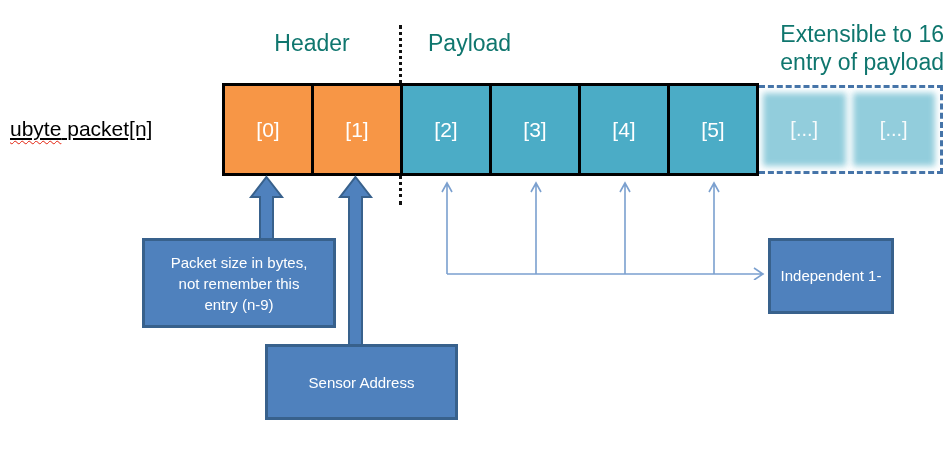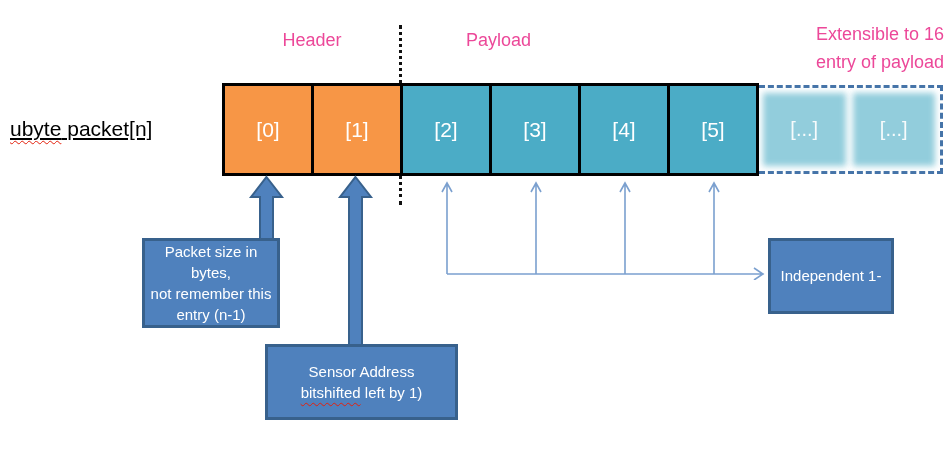--- a/index.html
+++ b/index.html
@@ -1,22 +1,22 @@
 <!DOCTYPE html>
 <html style="--header-cell: #f79646; --payload-cell: #4bacc6; --extensible-cell: #92cddc; --callout-fill: #4f81bd; --callout-border: #38618c; --arrow-fill: #4f81bd; --arrow-border: #38618c; --thin-arrow: #7ba0cf; --dashed-border: #4573a8; --misspell-underline: #e3200c;"><head>
 <meta charset="utf-8">
 <style>
   html,body{margin:0;padding:0;background:#fff;}
   body{font-family:"Liberation Sans", sans-serif; color:#000;}
   .canvas{position:relative;width:945px;height:449px;background:#fff;overflow:hidden;}
 
   
-  .sec-label{position:absolute;font-size:18px;color:#ec4899;white-space:nowrap;}
+  .sec-label{position:absolute;font-size:23px;color:#0f766e;white-space:nowrap;}
   .header-label{left:222px;top:30px;width:180px;text-align:center;}
-  .payload-label{left:428px;top:30px;margin-left:38px;}
+  .payload-label{left:428px;top:30px;}
   .extensible-label{left:746px;top:20px;width:198px;text-align:right;white-space:normal;line-height:28px;}
 
   
   .row-label{position:absolute;left:10px;top:117px;font-size:21px;white-space:nowrap;text-decoration:underline;}
   .misspelled{text-decoration-line:underline;text-decoration-style:wavy;
               text-decoration-color:var(--misspell-underline,#e3200c);
               text-decoration-thickness:1px;text-underline-offset:4px;}
 
   
   .dotted-sep{position:absolute;left:399px;top:25px;height:180px;width:0;
@@ -46,21 +46,21 @@
 
   
   .thin-arrows{position:absolute;left:440px;top:178px;z-index:1;}
   .thin-arrows path{stroke:var(--thin-arrow,#7ba0cf);stroke-width:1.6;fill:none;}
 
   
   .callout{position:absolute;box-sizing:border-box;background:var(--callout-fill,#4f81bd);
            border:3px solid var(--callout-border,#38618c);color:#fff;font-size:15px;
            text-align:center;display:flex;flex-direction:column;justify-content:center;
            line-height:21px;z-index:4;}
-  .callout-packet-size{left:142px;top:238px;width:138px;height:90px;}
+  .callout-packet-size{left:142px;top:238px;width:194px;height:90px;}
   .callout-sensor-address{left:265px;top:344px;width:193px;height:76px;}
   .callout-independent{left:768px;top:238px;width:126px;height:76px;line-height:22px;}
 </style>
 </head>
 <body>
 
 <div class="canvas">
 
   <div class="sec-label header-label">Header</div>
   <div class="sec-label payload-label">Payload</div>
@@ -106,25 +106,24 @@
     </div>
     <div class="ext-cell">
       <div class="bg"></div>
       <div class="lbl">[...]</div>
     </div>
   </div>
 
   <div class="callout callout-packet-size">
     <div>Packet size in bytes,</div>
     <div>not remember this</div>
-    <div>entry (n-1)</div>
+    <div>entry (n-9)</div>
   </div>
 
   <div class="callout callout-sensor-address">
     <div>Sensor Address</div>
-    <div><span class="misspelled">bitshifted</span><span> left by 1)</span></div>
   </div>
 
   <div class="callout callout-independent">
     <div>Independent 1-</div>
   </div>
 
 </div>
 
 </body></html>

